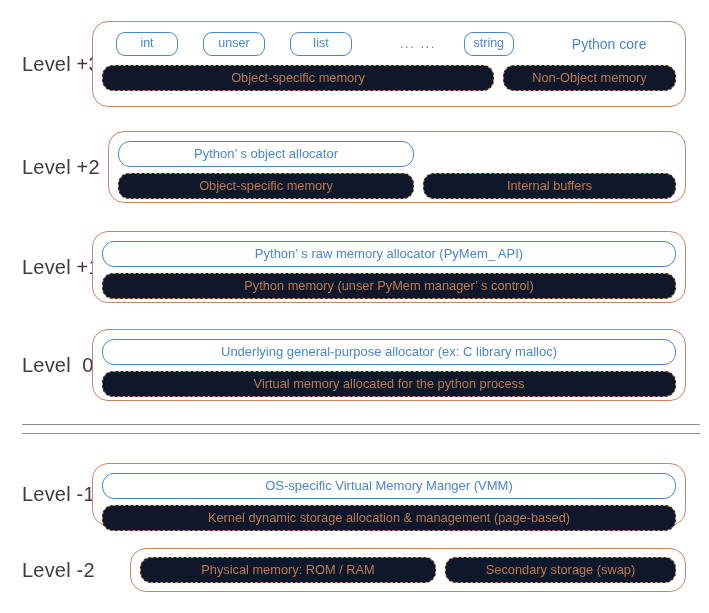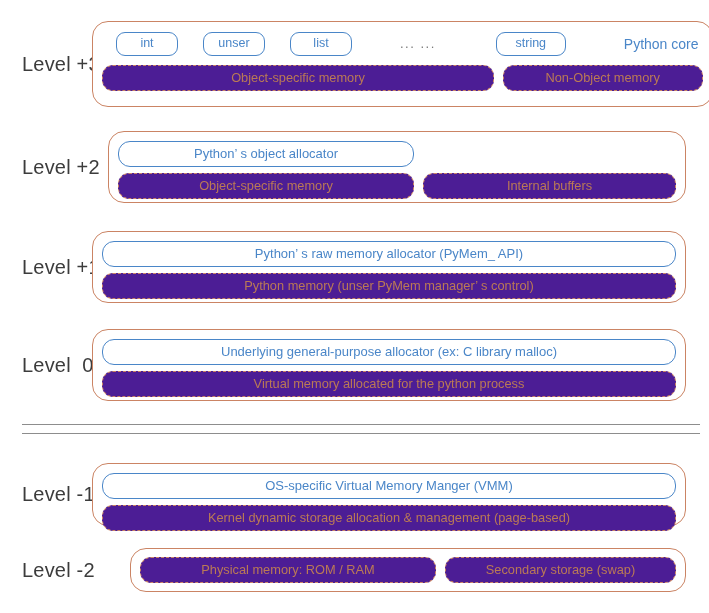--- a/index.html
+++ b/index.html
@@ -82,21 +82,21 @@
     font-size: 12.5px;
     padding: 4px 0;
     width: 62px;
   }
 
   
   .dash-box {
     border: 1.4px dashed #cb8464;
     border-radius: 11px;
     color: #bb7a55;
-    background: #4c1d95;
+    background: #0f172a;
     font-size: 12.8px;
     text-align: center;
     padding: 5px 10px;
     box-sizing: border-box;
     white-space: nowrap;
     line-height: 1.1;
   }
 
   .plain-blue-text {
     color: #4a86c8;
@@ -128,21 +128,21 @@
 <div class="diagram">
 
   <div class="level-row" style="top:18px; height:92px;">
     <div class="level-label">Level +3</div>
     <div class="outer-box" style="height:86px; padding-top:10px;">
       <div class="pill-row" style="gap:0; padding:0 4px;">
         <div class="blue-box small" style="margin-left:10px;">int</div>
         <div class="blue-box small" style="margin-left:25px;">unser</div>
         <div class="blue-box small" style="margin-left:25px;">list</div>
         <div class="dots" style="margin-left:48px;">... ...</div>
-        <div class="blue-box small" style="margin-left:60px; width:70px;">string</div>
+        <div class="blue-box small" style="margin-left:28px; width:50px;">string</div>
         <div class="plain-blue-text" style="margin-left:58px;">Python core</div>
       </div>
       <div class="pill-row" style="gap:9px; margin-top:3px;">
         <div class="dash-box" style="width:392px;">Object-specific memory</div>
         <div class="dash-box grow">Non-Object memory</div>
       </div>
     </div>
   </div>
 
   <div class="level-row" style="top:128px; height:78px;">

